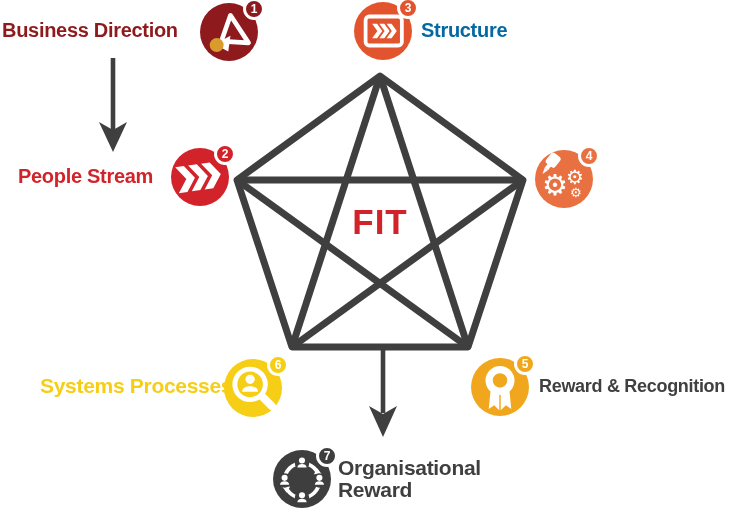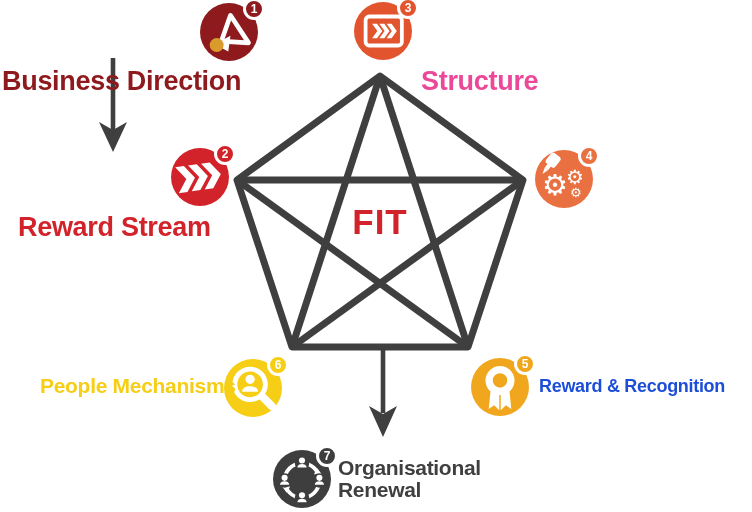--- a/index.html
+++ b/index.html
@@ -2,30 +2,30 @@
 <html><head>
 <meta charset="utf-8">
 <style>
   html,body{margin:0;padding:0;background:#fff;}
   .canvas{
     position:relative;width:752px;height:512px;overflow:hidden;background:#fff;
     font-family:"Liberation Sans",sans-serif;font-weight:bold;
   }
   .lines-layer{position:absolute;left:0;top:0;z-index:1;}
   .node-label{position:absolute;z-index:3;white-space:pre-line;letter-spacing:-0.3px;}
-  .lbl-lg{font-size:27px;margin-top:47px;}
+  .lbl-lg{font-size:20px;}
   .lbl-md{font-size:18px;line-height:1.12;}
   .lbl-rw{font-size:18px;}
   .lbl-pp{font-size:21px;}
   .lbl-or{font-size:21px;line-height:1.05;}
   .c1{background:#8E1A1D;} .t1{color:#8E1A1D;}
   .c2{background:#D2232A;} .t2{color:#D2232A;}
-  .c3{background:#E2542E;} .t3{color:#ec4899;}
+  .c3{background:#E2542E;} .t3{color:#0369a1;}
   .c4{background:#E97040;} .t4{color:#E97040;}
-  .c5{background:#F0A71E;} .t5{color:#1d4ed8;}
+  .c5{background:#F0A71E;} .t5{color:#404040;}
   .c6{background:#F5CE15;} .t6{color:#F5CE15;}
   .c7{background:#3E3E3E;} .t7{color:#3F3F3F;}
   .node-icon{
     position:absolute;width:58px;height:58px;border-radius:50%;z-index:2;
   }
   .node-icon svg{position:absolute;left:0;top:0;}
   .badge{
     position:absolute;right:-7px;top:-5px;width:16px;height:16px;
     border:3px solid #fff;border-radius:50%;z-index:4;
     color:#fff;font-size:12px;line-height:16px;text-align:center;font-weight:bold;
@@ -65,21 +65,21 @@
   <div class="node-label lbl-lg t1" style="left:2px;top:19px;">Business Direction</div>
   <div class="node-icon c1" style="left:200px;top:3px;">
     <svg width="58" height="58" viewBox="0 0 40 40">
       <path d="M14 28.5 L21 8.5 L33.5 27.5 L17 26.5" stroke="#fff" stroke-width="3.2" fill="none" stroke-linejoin="round" stroke-linecap="round"></path>
       <polygon points="10,28.5 21,22.5 19.5,33.5" fill="#fff"></polygon>
       <circle cx="11.5" cy="29" r="4.8" fill="#D89B2C"></circle>
     </svg>
     <div class="badge c1">1</div>
   </div>
 
-  <div class="node-label lbl-lg t2" style="left:18px;top:165px;">Reward Stream</div>
+  <div class="node-label lbl-lg t2" style="left:18px;top:165px;">People Stream</div>
   <div class="node-icon c2" style="left:171px;top:148px;">
     <svg width="58" height="58" viewBox="0 0 40 40">
       <g fill="#fff" transform="rotate(-8 20 20) translate(4,11)">
         <polygon points="0,0 6,0 12.5,9 6,18 0,18 6.5,9"></polygon>
         <polygon points="9,0 15,0 21.5,9 15,18 9,18 15.5,9"></polygon>
         <polygon points="18,0 24,0 30.5,9 24,18 18,18 24.5,9"></polygon>
       </g>
     </svg>
     <div class="badge c2">2</div>
   </div>
@@ -114,33 +114,33 @@
   <div class="node-label lbl-rw t5" style="left:539px;top:376px;">Reward &amp; Recognition</div>
   <div class="node-icon c5" style="left:471px;top:358px;">
     <svg width="58" height="58" viewBox="0 0 40 40">
       <circle cx="20" cy="15.5" r="7.5" fill="none" stroke="#fff" stroke-width="5"></circle>
       <polygon points="13.5,22.5 19.5,24.5 19.5,36 16,32.5 12.2,35.2" fill="#fff"></polygon>
       <polygon points="26.5,22.5 20.5,24.5 20.5,36 24,32.5 27.8,35.2" fill="#fff"></polygon>
     </svg>
     <div class="badge c5">5</div>
   </div>
 
-  <div class="node-label lbl-pp t6" style="left:40px;top:374px;">People Mechanisms</div>
+  <div class="node-label lbl-pp t6" style="left:40px;top:374px;">Systems Processes</div>
   <div class="node-icon c6" style="left:224px;top:359px;">
     <svg width="58" height="58" viewBox="0 0 40 40">
       <circle cx="18" cy="17.5" r="10.5" fill="none" stroke="#fff" stroke-width="3.4"></circle>
       <circle cx="18" cy="14" r="3.2" fill="#fff"></circle>
       <path d="M12.5 22.5 C12.5 17.5 23.5 17.5 23.5 22.5 Z" fill="#fff"></path>
       <line x1="26.5" y1="26" x2="33" y2="32.5" stroke="#fff" stroke-width="5.5" stroke-linecap="round"></line>
     </svg>
     <div class="badge c6">6</div>
   </div>
 
   <div class="node-label lbl-or t7" style="left:338px;top:457px;">Organisational
-Renewal</div>
+Reward</div>
   <div class="node-icon c7" style="left:273px;top:450px;">
     <svg width="58" height="58" viewBox="0 0 40 40">
       <circle cx="20" cy="21" r="12" fill="none" stroke="#fff" stroke-width="2.6"></circle>
       <polygon points="30.5,12.5 33.5,16.5 28.2,16.8" fill="#fff"></polygon>
       <polygon points="9.5,29.5 6.5,25.5 11.8,25.2" fill="#fff"></polygon>
       <g fill="#3E3E3E">
         <circle cx="20" cy="9" r="5"></circle>
           <circle cx="20" cy="33" r="5"></circle>
         <circle cx="8" cy="21" r="5"></circle>
           <circle cx="32" cy="21" r="5"></circle>

